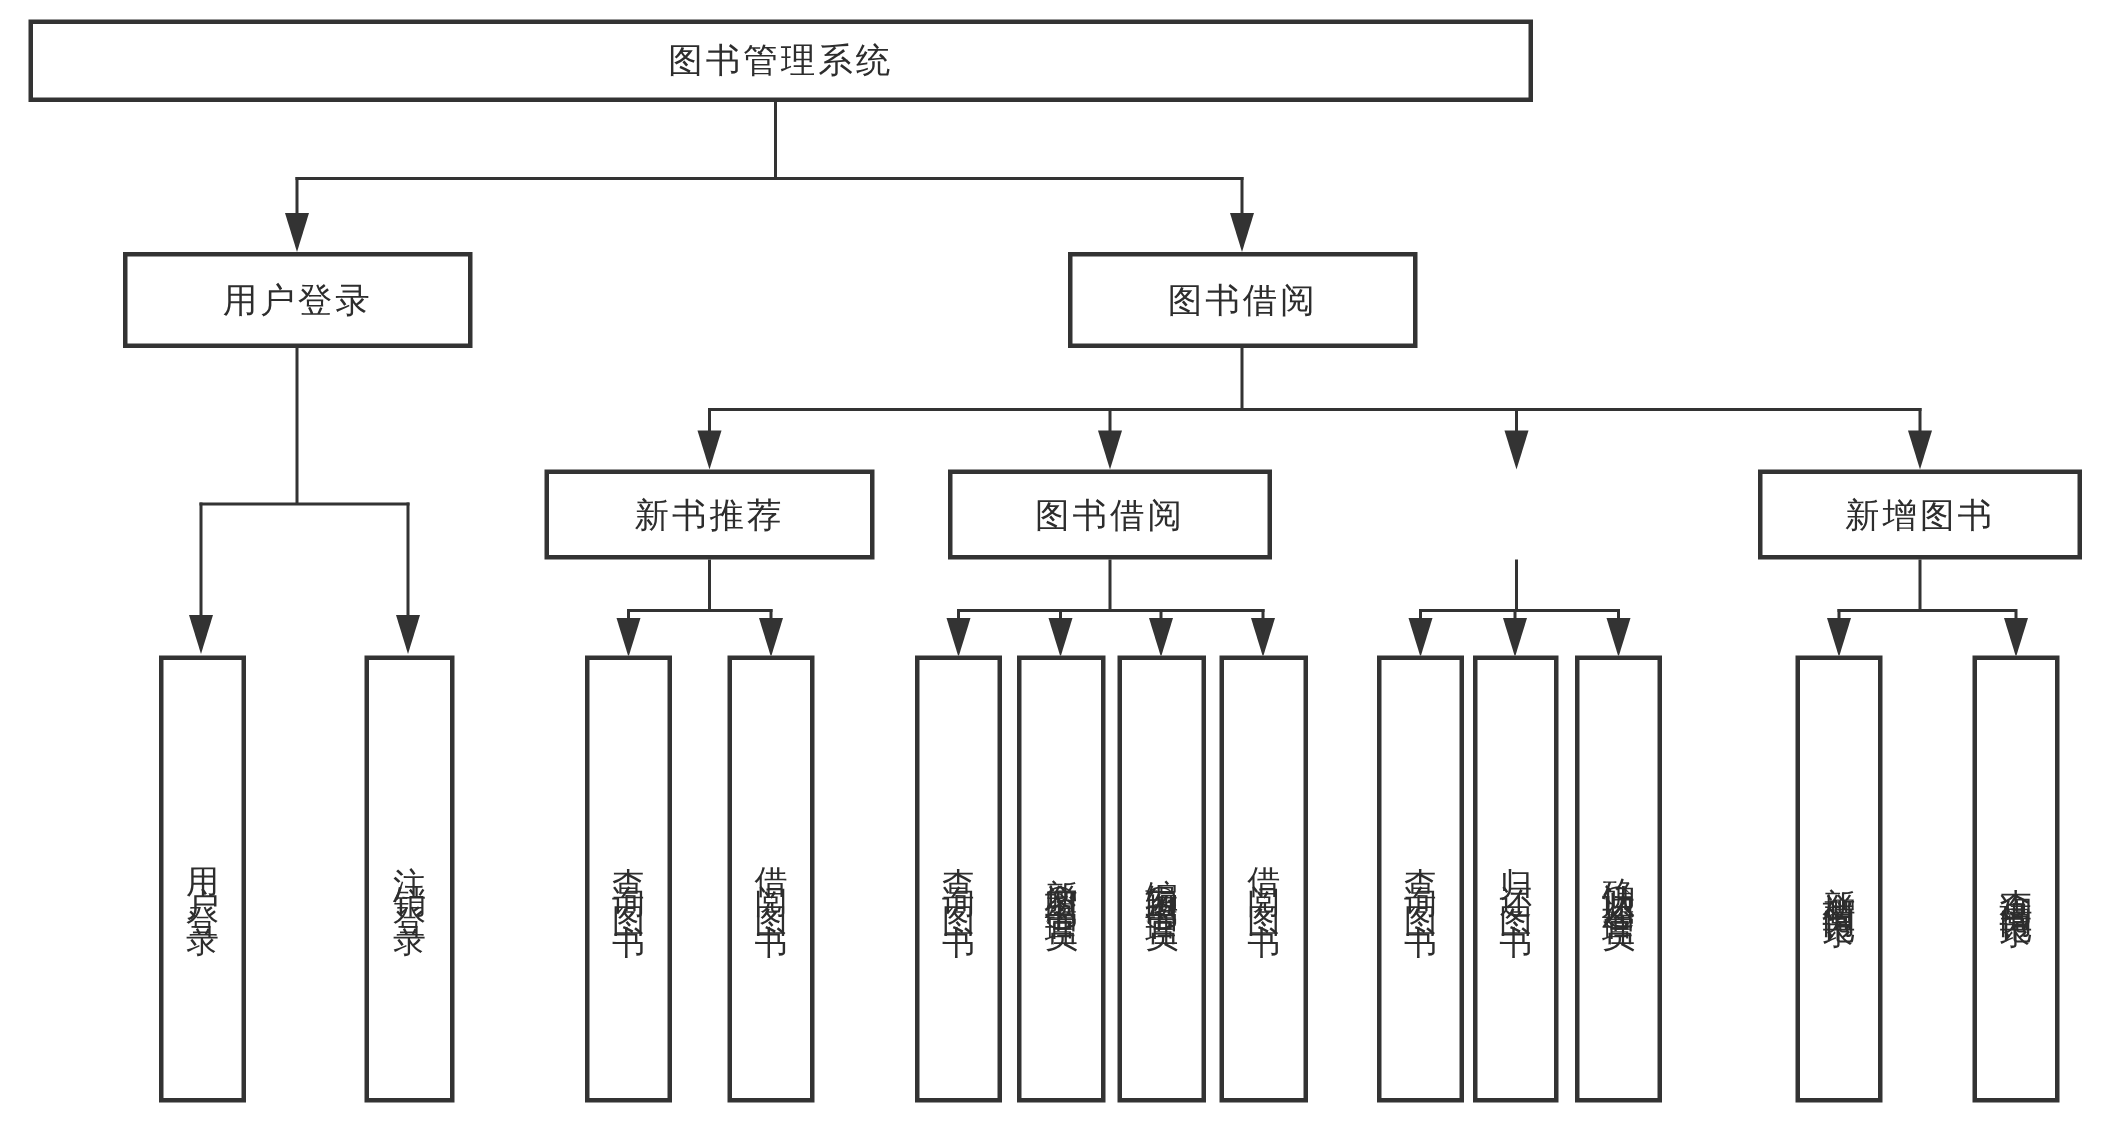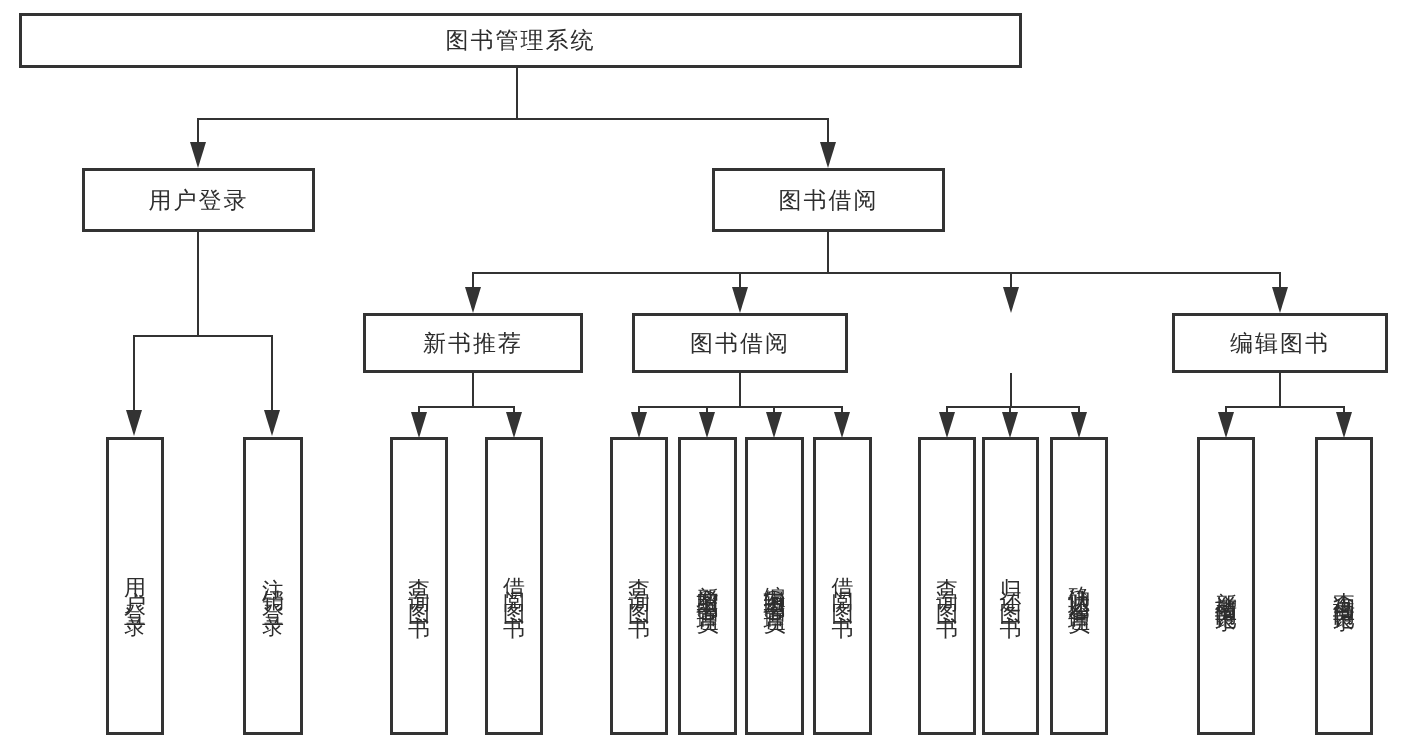--- a/index.html
+++ b/index.html
@@ -59,21 +59,21 @@
   <div class="ah" style="left:465px; top:287px;"></div>
   <div class="line" style="left:739px; top:272px; width:2px; height:17px;"></div>
   <div class="ah" style="left:732px; top:287px;"></div>
   <div class="line" style="left:1010px; top:272px; width:2px; height:17px;"></div>
   <div class="ah" style="left:1003px; top:287px;"></div>
   <div class="line" style="left:1279px; top:272px; width:2px; height:17px;"></div>
   <div class="ah" style="left:1272px; top:287px;"></div>
 
   <div class="box" style="left:363px; top:313px; width:220px; height:60px;">新书推荐</div>
   <div class="box" style="left:632px; top:313px; width:216px; height:60px;">图书借阅</div>
-  <div class="box" style="left:1172px; top:313px; width:216px; height:60px;">编辑图书</div>
+  <div class="box" style="left:1172px; top:313px; width:216px; height:60px;">新增图书</div>
 
   <div class="line" style="left:472px; top:373px; width:2px; height:33px;"></div>
   <div class="line" style="left:739px; top:373px; width:2px; height:33px;"></div>
   <div class="line" style="left:1010px; top:373px; width:2px; height:33px;"></div>
   <div class="line" style="left:1279px; top:373px; width:2px; height:33px;"></div>
 
   <div class="line" style="left:418px; top:406px; width:97px; height:2px;"></div>
   <div class="line" style="left:418px; top:406px; width:2px; height:8px;"></div>
   <div class="ah" style="left:411px; top:412px;"></div>
   <div class="line" style="left:513px; top:406px; width:2px; height:8px;"></div>

